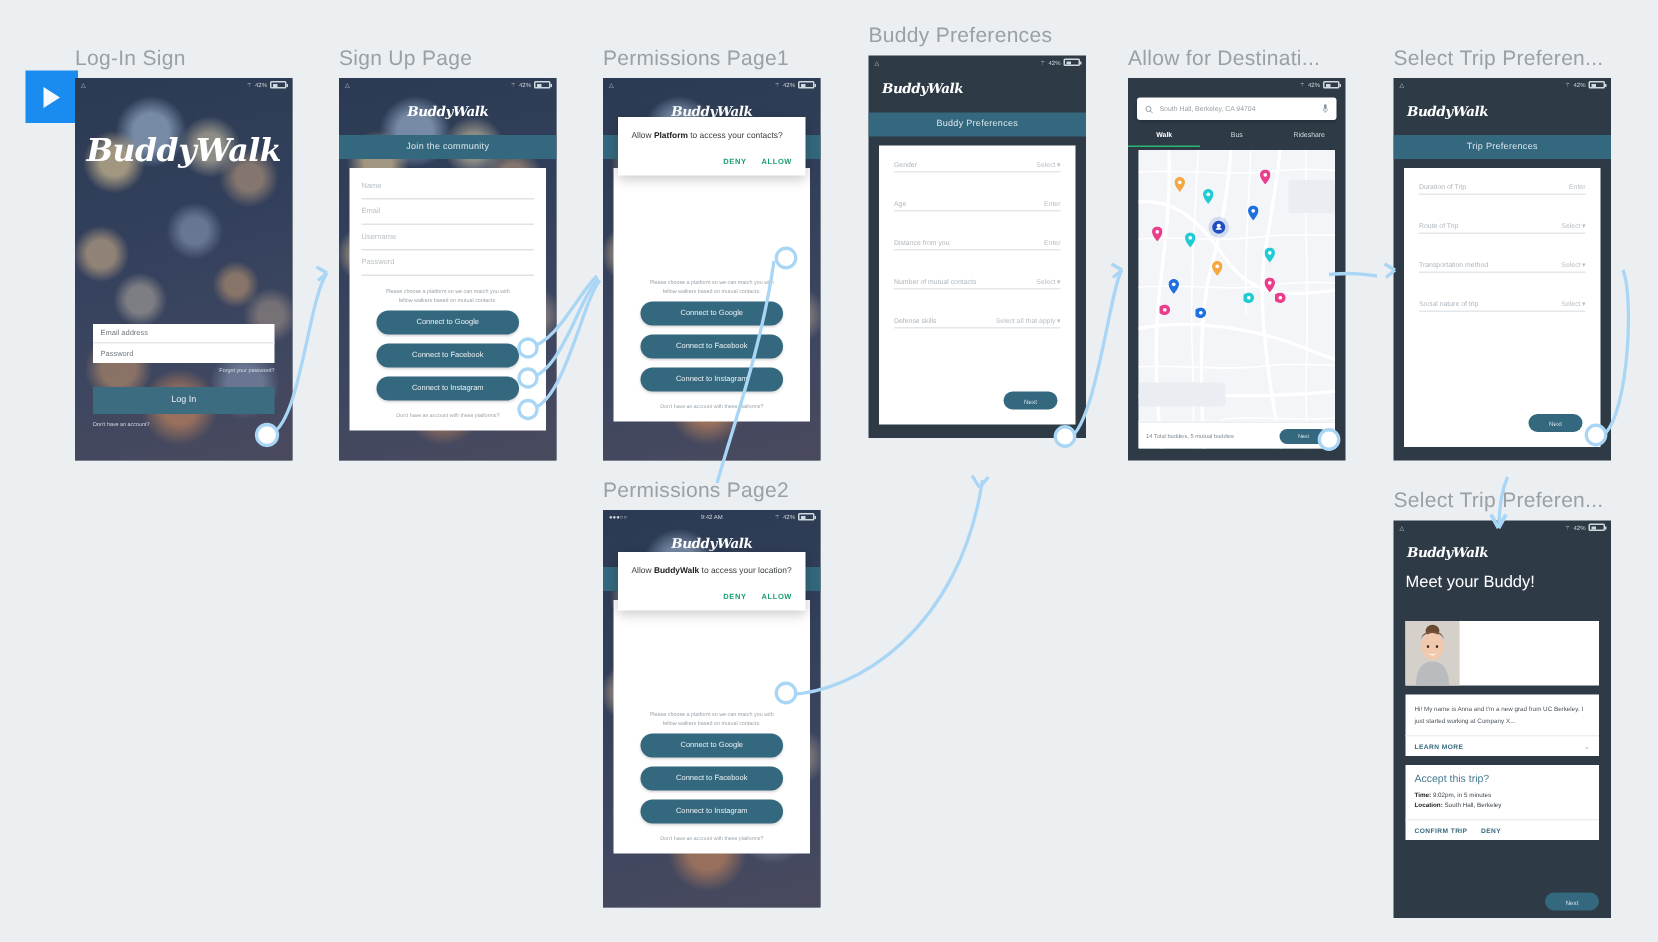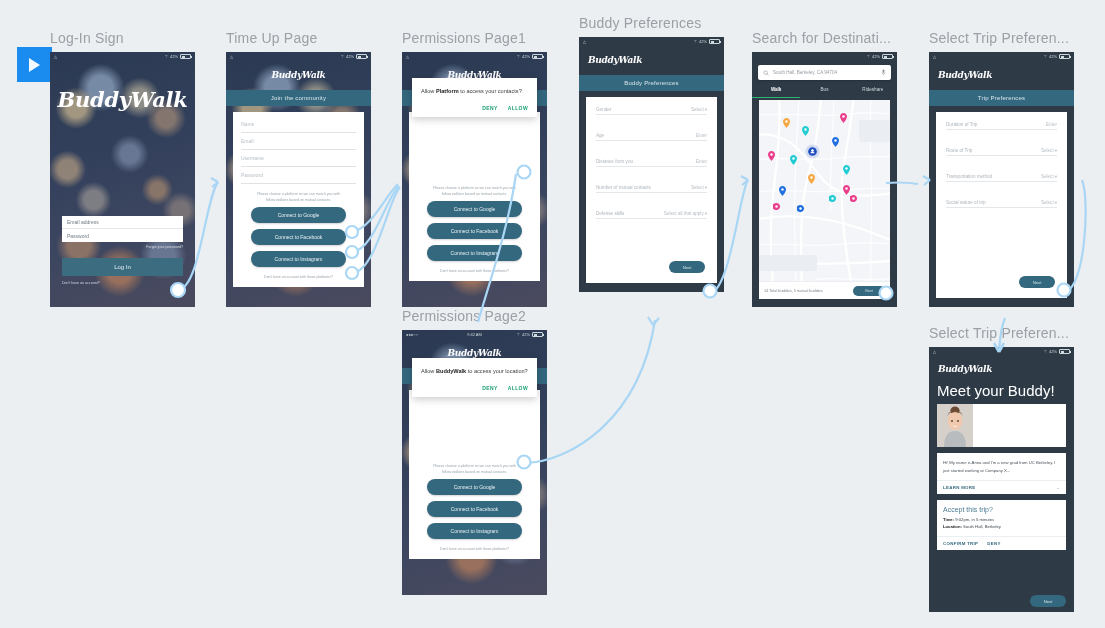--- a/index.html
+++ b/index.html
@@ -153,21 +153,21 @@
     background: #fff; display: flex; align-items: center;
     justify-content: space-between; padding: 0 5px;
     font-size: 3.8px; color: #7c868e; border-top: .5px solid #eceff1;
   }
   .mapfoot .np {
     background: #34687e; color: #cfe0e8; font-size: 3.6px;
     border-radius: 6px; padding: 3px 0; width: 32px; text-align: center;
   }
 
   
-  .buddy-h2 { color: #fff; font-size: 15px; padding: 6px 8px 5px; }
+  .buddy-h2 { color: #fff; font-size: 11px; padding: 6px 8px 20px; }
   .bcard { background: #fff; margin: 0 8px 6px; }
   .bcard-top { display: flex; }
   .avatar {
     width: 36px; height: 43px; flex: none;
     background: linear-gradient(170deg,#d9d2cc 0%, #cfc8c2 100%);
     position: relative; overflow: hidden;
   }
   .binfo { flex: 1; padding: 5px 5px 0; }
   .bname { font-size: 7.5px; color: #2f3b44; }
   .brole { font-size: 4.2px; color: #8e979e; margin-top: 2px; }
@@ -266,21 +266,21 @@
           <div class="li">Password</div>
         </div>
         <div class="forgot">Forgot your password?</div>
         <div class="login-btn">Log In</div>
         <div class="noacct">Don't have an account?</div>
       </div>
     </div>
   </div>
 
   <div class="artboard" style="left:226px; top:30px;">
-    <div class="artboard-title">Time Up Page</div>
+    <div class="artboard-title">Sign Up Page</div>
     <div class="phone">
       <div class="bokeh"></div>
       <div class="statusbar">
         <span class="sb-left">△</span>
         <span class="sb-right">
           <span style="font-size:4px;">⚚</span>
           <span>42%</span>
           <span class="batt">
               <i></i>
             </span>
@@ -380,21 +380,21 @@
               <span>Select all that apply</span>
               <span>▾</span>
             </span>
         </div>
         <div class="next-pill">Next</div>
       </div>
     </div>
   </div>
 
   <div class="artboard" style="left:752px; top:30px;">
-    <div class="artboard-title">Search for Destinati...</div>
+    <div class="artboard-title">Allow for Destinati...</div>
     <div class="phone">
       <div class="statusbar">
         <span class="sb-left"></span>
         <span class="sb-right">
           <span style="font-size:4px;">⚚</span>
           <span>42%</span>
           <span class="batt">
               <i></i>
             </span>
         </span>
@@ -582,21 +582,21 @@
           <span class="rt">
               <span>Select</span>
               <span>▾</span>
             </span>
         </div>
         <div class="next-pill">Next</div>
       </div>
     </div>
   </div>
 
-  <div class="artboard" style="left:402px; top:308px;">
+  <div class="artboard" style="left:402px; top:318px;">
     <div class="artboard-title">Permissions Page2</div>
     <div class="phone tall">
       <div class="bokeh"></div>
       <div class="statusbar">
         <span class="sb-left">●●●○○</span>
         <span style="position:absolute;left:50%;transform:translateX(-50%);">9:42 AM</span>
         <span class="sb-right">
           <span style="font-size:4px;">⚚</span>
           <span>42%</span>
           <span class="batt">

